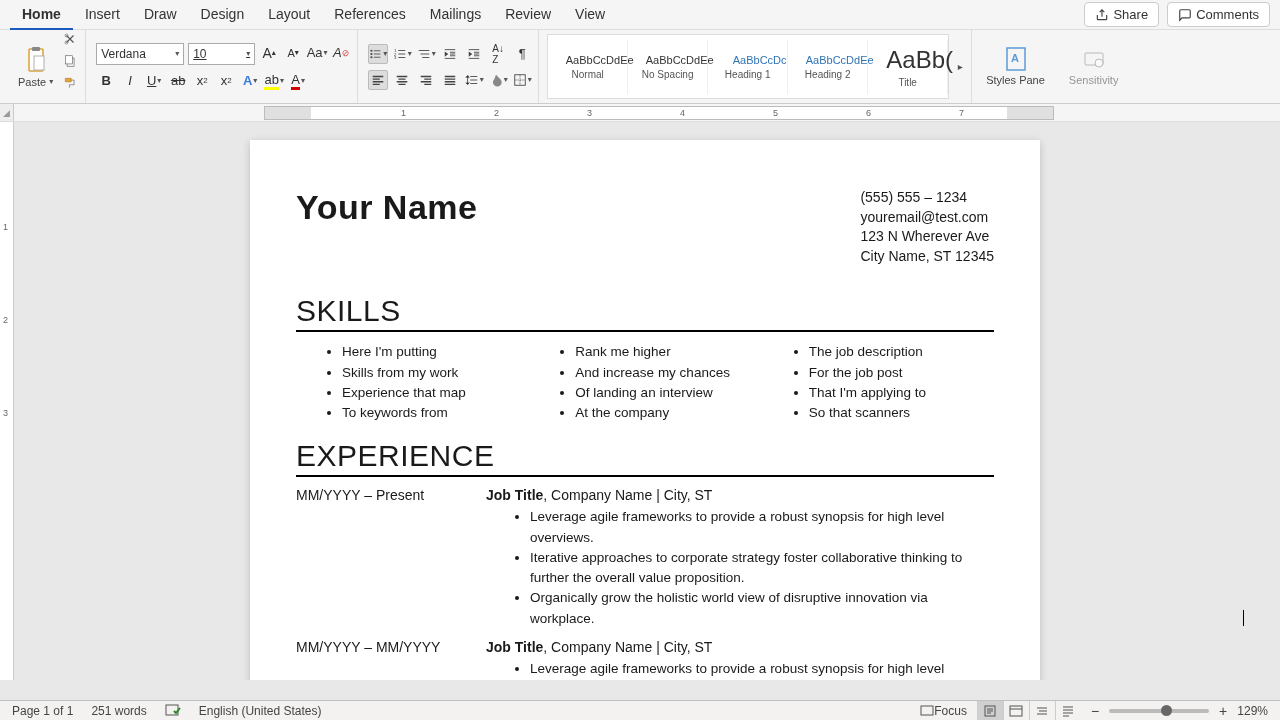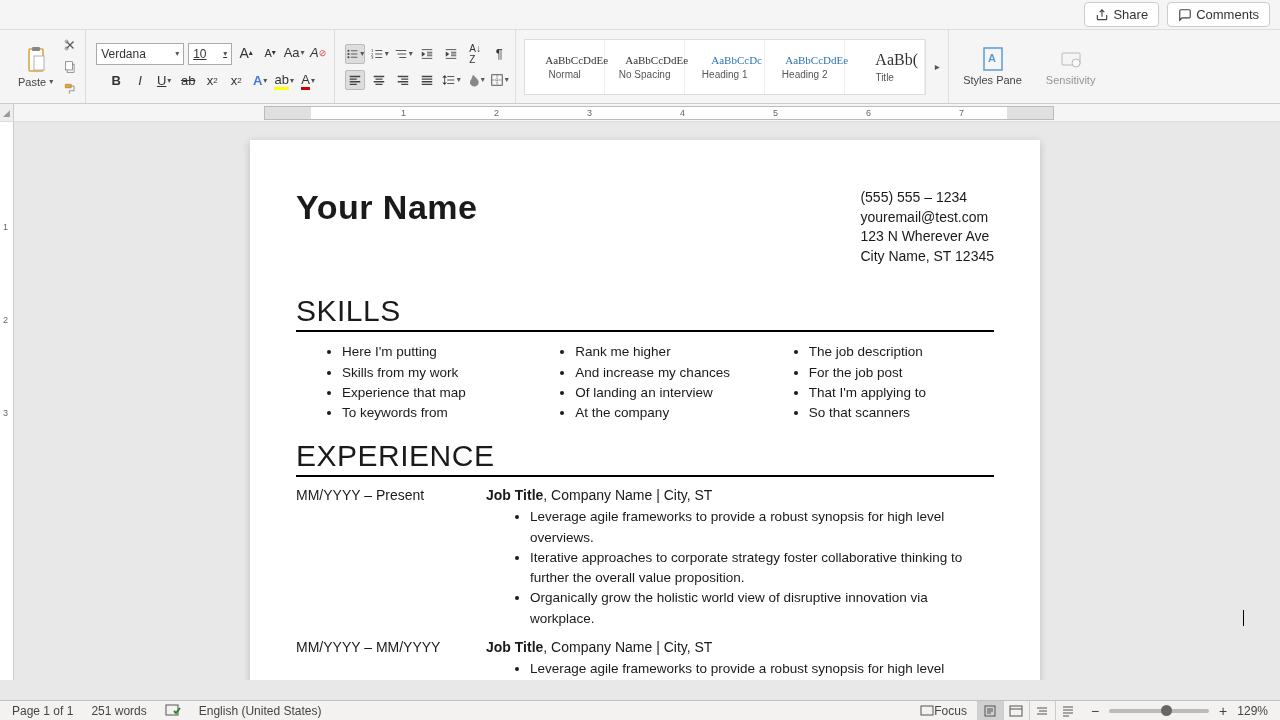--- a/index.html
+++ b/index.html
@@ -7,41 +7,41 @@
 
 
 .tabs { display: flex; align-items: center; background: #f5f5f6; height: 30px; border-bottom: 1px solid #ddd; padding: 0 10px; }
 .tab { padding: 6px 12px; cursor: pointer; font-size: 14px; color: #333; }
 .tab.active { font-weight: 600; border-bottom: 2px solid #185abd; }
 .tabs-right { margin-left: auto; display: flex; gap: 8px; }
 .tab-btn { display: flex; align-items: center; gap: 4px; padding: 4px 10px; border: 1px solid #ccc; border-radius: 4px; background: #fff; font-size: 13px; cursor: pointer; }
 
 
 .ribbon { display: flex; align-items: center; background: #f5f5f6; height: 74px; border-bottom: 1px solid #ccc; padding: 0 8px; gap: 4px; }
-.r-group { display: flex; align-items: center; gap: 4px; padding: 0 6px; height: 100%; border-right: 1px solid #ddd; }
+.r-group { display: flex; gap: 4px; padding: 0 6px; height: 100%; border-right: 1px solid #ddd; }
 .r-group:last-child { border-right: none; }
 .paste-block { display: flex; flex-direction: column; align-items: center; justify-content: center; gap: 2px; padding: 4px; }
 .paste-icon { width: 24px; height: 28px; }
 .paste-label { font-size: 11px; color: #444; }
 .mini-btns { display: flex; flex-direction: column; gap: 4px; }
 .mini-btn { width: 18px; height: 18px; display: flex; align-items: center; justify-content: center; cursor: pointer; }
 .font-name { width: 88px; height: 22px; background: #fff; border: 1px solid #aaa; font-size: 12px; padding: 2px 4px; display:flex; align-items:center; justify-content: space-between; }
-.font-size { width: 44px; height: 22px; background: #fff; border: 1px solid #aaa; font-size: 12px; padding: 2px 4px; display:flex; align-items:center; justify-content: space-between; text-decoration: underline; }
+.font-size { width: 67px; height: 22px; background: #fff; border: 1px solid #aaa; font-size: 12px; padding: 2px 4px; display:flex; align-items:center; justify-content: space-between; text-decoration: underline; }
 .btn-row { display: flex; gap: 4px; }
 .ico { width: 20px; height: 20px; display: flex; align-items: center; justify-content: center; cursor: pointer; font-size: 13px; color:#333; }
 .ico.sel { background:#ddd; border:1px solid #bbb; border-radius:2px;}
 .tri { font-size: 8px; color: #555; margin-left:1px;}
 .font-block { display:flex; flex-direction:column; gap:6px; justify-content:center; }
 
 
 .styles { display: flex; align-items: center; gap: 0; border: 1px solid #ddd; background:#fff; }
 .style-box { width: 80px; height: 54px; display:flex; flex-direction:column; align-items:center; justify-content:center; border-right:1px solid #eee; cursor:pointer;}
-.style-sample { font-size: 11px; color:#333; font-family: Liberation Serif, serif; margin-left: 24px; }
+.style-sample { font-size: 11px; color:#333; font-family: Liberation Sans, sans-serif; margin-left: 24px; }
 .style-sample.blue { color:#2e74b5; }
-.style-sample.big { font-size: 16px; color:#333; }
+.style-sample.big { font-size: 24px; color:#333; }
 .style-label { font-size: 10px; color:#555; margin-top:3px; }
 .styles-more { width:14px; display:flex;align-items:center;justify-content:center;font-size:10px;color:#555;cursor:pointer;}
 .right-group { display:flex; flex-direction:column; align-items:center; justify-content:center; padding:4px 10px; font-size:11px; color:#444; gap:2px; cursor:pointer;}
 
 
 .ruler-area { position: relative; height: 18px; background:#f5f5f6; border-bottom:1px solid #ddd; }
 .v-ruler-head { position:absolute; left:0; top:0; width:14px; height:100%; background:#eee; border-right:1px solid #ccc; font-size:9px; display:flex;align-items:center;justify-content:center;color:#999;}
 .h-ruler { position:absolute; left:14px; right:0; height:18px; }
 .ruler-page { position:absolute; left:250px; width:790px; top:2px; height:14px; background:#fff; border:1px solid #bbb;}
 .ruler-margin-left { position:absolute;left:0;width:46px;height:100%;background:#e0e0e0;}
@@ -79,20 +79,31 @@
 .zoom-slider{width:100px;height:4px;background:#bbb;position:relative;border-radius:2px;}
 .zoom-thumb{position:absolute;left:52px;top:-4px;width:11px;height:11px;background:#666;border-radius:50%;}
 .zoom-btn{cursor:pointer;font-size:14px;}
 
 svg{display:block;}
 </style>
 </head>
 <body>
 
 <div class="tabs">
+  <div id="tabs-holder" style="display:flex;">
+      <div class="tab active">Home</div>
+      <div class="tab">Insert</div>
+      <div class="tab">Draw</div>
+      <div class="tab">Design</div>
+      <div class="tab">Layout</div>
+      <div class="tab">References</div>
+      <div class="tab">Mailings</div>
+      <div class="tab">Review</div>
+      <div class="tab">View</div>
+    </div>
   <div class="tabs-right">
     <div class="tab-btn">
       <svg width="14" height="14" viewBox="0 0 24 24">
           <path fill="none" stroke="#444" stroke-width="2" d="M4 12v7a1 1 0 001 1h14a1 1 0 001-1v-7M12 3v12M8 7l4-4 4 4"></path>
         </svg>
       <span>Share</span>
     </div>
     <div class="tab-btn">
       <svg width="14" height="14" viewBox="0 0 24 24">
           <path fill="none" stroke="#444" stroke-width="2" d="M21 15a2 2 0 01-2 2H7l-4 4V5a2 2 0 012-2h14a2 2 0 012 2z"></path>

